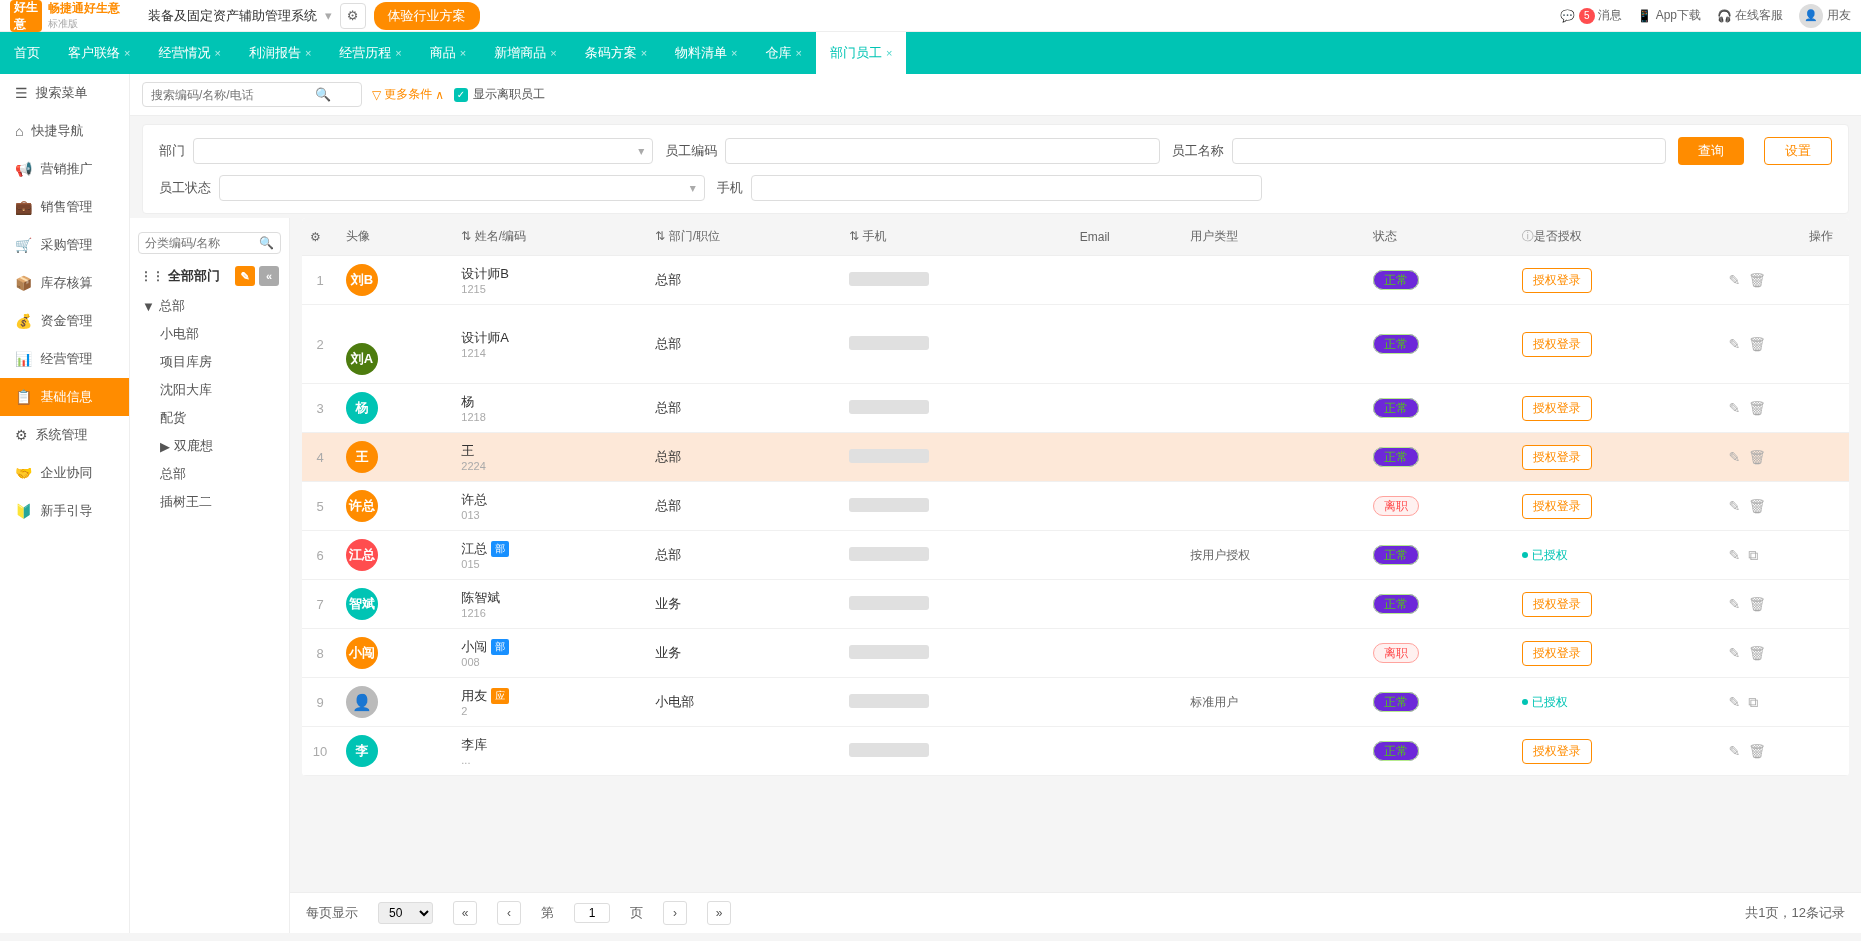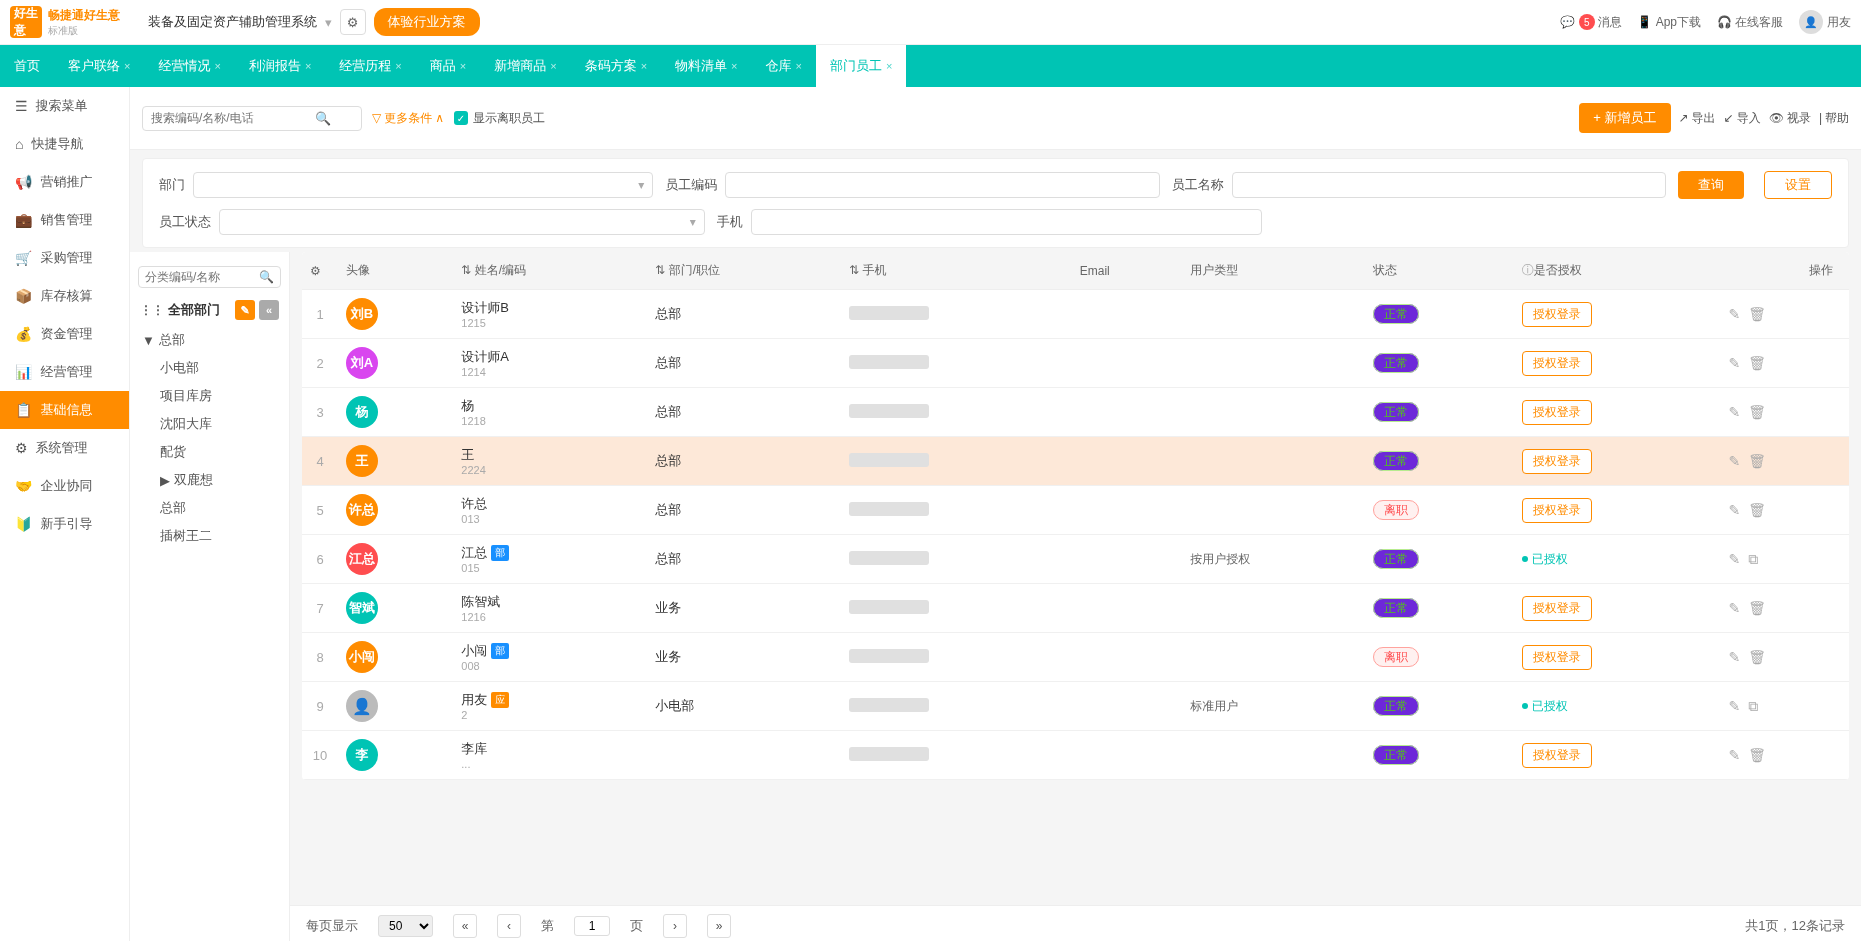--- a/index.html
+++ b/index.html
@@ -1,19 +1,19 @@
 <!DOCTYPE html>
 <html><head>
   <meta charset="utf-8">
   <style>
     * { box-sizing: border-box; margin: 0; padding: 0; font-family: 'Microsoft YaHei', Arial, sans-serif; }
     body { background: #f5f5f5; font-size: 13px; color: #333; }
 
     
-    .top-bar { height: 45px; background: #fff; display: flex; align-items: center; border-bottom: 1px solid #eee; padding: 0 10px; justify-content: space-between; }
+    .top-bar { height: 32px; background: #fff; display: flex; align-items: center; border-bottom: 1px solid #eee; padding: 0 10px; justify-content: space-between; }
     .top-bar-left { display: flex; align-items: center; gap: 8px; }
     .logo-area { display: flex; align-items: center; gap: 6px; width: 130px; }
     .logo-icon { width: 32px; height: 32px; background: #ff8c00; border-radius: 4px; display: flex; align-items: center; justify-content: center; color: #fff; font-size: 12px; font-weight: bold; }
     .top-bar-right { display: flex; align-items: center; gap: 16px; font-size: 12px; color: #666; }
     .top-bar-right span { cursor: pointer; display: flex; align-items: center; gap: 3px; }
     .badge { background: #ff4d4f; color: #fff; border-radius: 50%; width: 16px; height: 16px; font-size: 10px; display: inline-flex; align-items: center; justify-content: center; }
 
     
     .nav-tabs { height: 42px; background: #00c4b4; display: flex; align-items: center; padding: 0 0 0 0; overflow: hidden; }
     .nav-tab { padding: 0 14px; height: 42px; display: flex; align-items: center; color: #fff; font-size: 13px; cursor: pointer; white-space: nowrap; position: relative; }
@@ -40,21 +40,21 @@
     .dept-panel-header { display: flex; align-items: center; justify-content: space-between; padding: 6px 10px; font-size: 13px; font-weight: bold; color: #333; }
     .dept-panel-header .icons { display: flex; gap: 4px; }
     .dept-icon-btn { width: 20px; height: 20px; border-radius: 3px; background: #ff8c00; color: #fff; font-size: 11px; display: flex; align-items: center; justify-content: center; cursor: pointer; }
     .dept-tree-item { padding: 5px 10px 5px 20px; cursor: pointer; color: #555; font-size: 13px; display: flex; align-items: center; gap: 4px; }
     .dept-tree-item.level2 { padding-left: 30px; }
 
     
     .right-panel { flex: 1; display: flex; flex-direction: column; overflow: hidden; }
 
     
-    .search-bar { background: #fff; padding: 16px 12px; border-bottom: 1px solid #eee; display: flex; align-items: center; gap: 10px; }
+    .search-bar { background: #fff; padding: 8px 12px; border-bottom: 1px solid #eee; display: flex; align-items: center; gap: 10px; }
     .search-input-wrap { display: flex; align-items: center; border: 1px solid #ddd; border-radius: 4px; padding: 4px 8px; gap: 4px; flex: 0 0 220px; }
     .search-input-wrap input { border: none; outline: none; font-size: 12px; width: 160px; }
     .more-filter { color: #ff8c00; font-size: 12px; cursor: pointer; display: flex; align-items: center; gap: 3px; }
     .show-resigned { display: flex; align-items: center; gap: 5px; font-size: 12px; color: #555; cursor: pointer; }
     .checkbox-checked { width: 14px; height: 14px; background: #00c4b4; border-radius: 3px; display: flex; align-items: center; justify-content: center; color: #fff; font-size: 10px; }
     .toolbar-right { margin-left: auto; display: flex; align-items: center; gap: 8px; }
     .btn-add { background: #ff8c00; color: #fff; border: none; border-radius: 4px; padding: 6px 14px; font-size: 13px; cursor: pointer; white-space: nowrap; }
     .btn-outline { color: #555; font-size: 12px; cursor: pointer; display: flex; align-items: center; gap: 3px; border: none; background: none; }
     .filter-group { display: flex; align-items: center; gap: 8px; }
     .filter-label { font-size: 13px; color: #555; white-space: nowrap; }
@@ -220,39 +220,20 @@
       </div>
       <div class="more-filter">
         <span>▽</span>
         <span>更多条件</span>
         <span>∧</span>
       </div>
       <div class="show-resigned">
         <div class="checkbox-checked">✓</div>
         <span>显示离职员工</span>
       </div>
-      <div class="toolbar-right">
-        <button class="btn-add">+ 新增员工</button>
-        <button class="btn-outline">
-          <span>↗</span>
-          <span>导出</span>
-        </button>
-        <button class="btn-outline">
-          <span>↙</span>
-          <span>导入</span>
-        </button>
-        <button class="btn-outline">
-          <span>👁</span>
-          <span>视录</span>
-        </button>
-        <button class="btn-outline">
-          <span>|</span>
-          <span>帮助</span>
-        </button>
-      </div>
     </div>
 
     <div style="background:#fff;border:1px solid #eee;margin:8px 12px 0;padding:12px 16px;border-radius:4px;">
       <div style="display:grid;grid-template-columns:1fr 1fr 1fr auto;gap:12px;align-items:center;">
         <div class="filter-group">
           <span class="filter-label">部门</span>
           <div class="filter-select" style="flex:1;min-width:0;">
             <span></span>
             <span style="color:#aaa;">▾</span>
           </div>
@@ -380,21 +361,21 @@
                   <div class="op-icons">
                     <span class="op-icon">✎</span>
                     <span class="op-icon">🗑</span>
                   </div>
                 </td>
               </tr>
 
               <tr>
                 <td style="text-align:center;color:#aaa;">2</td>
                 <td>
-                  <div class="avatar" style="background:#d946ef;">刘A</div>
+                  <div class="avatar" style="background:#4d7c0f;margin-top:30px;">刘A</div>
                 </td>
                 <td>
                   <div class="name-code">
                       <span class="name">设计师A</span>
                       <span class="code">1214</span>
                     </div>
                 </td>
                 <td>总部</td>
                 <td><span class="blurred-text"></span></td>
                 <td></td>

